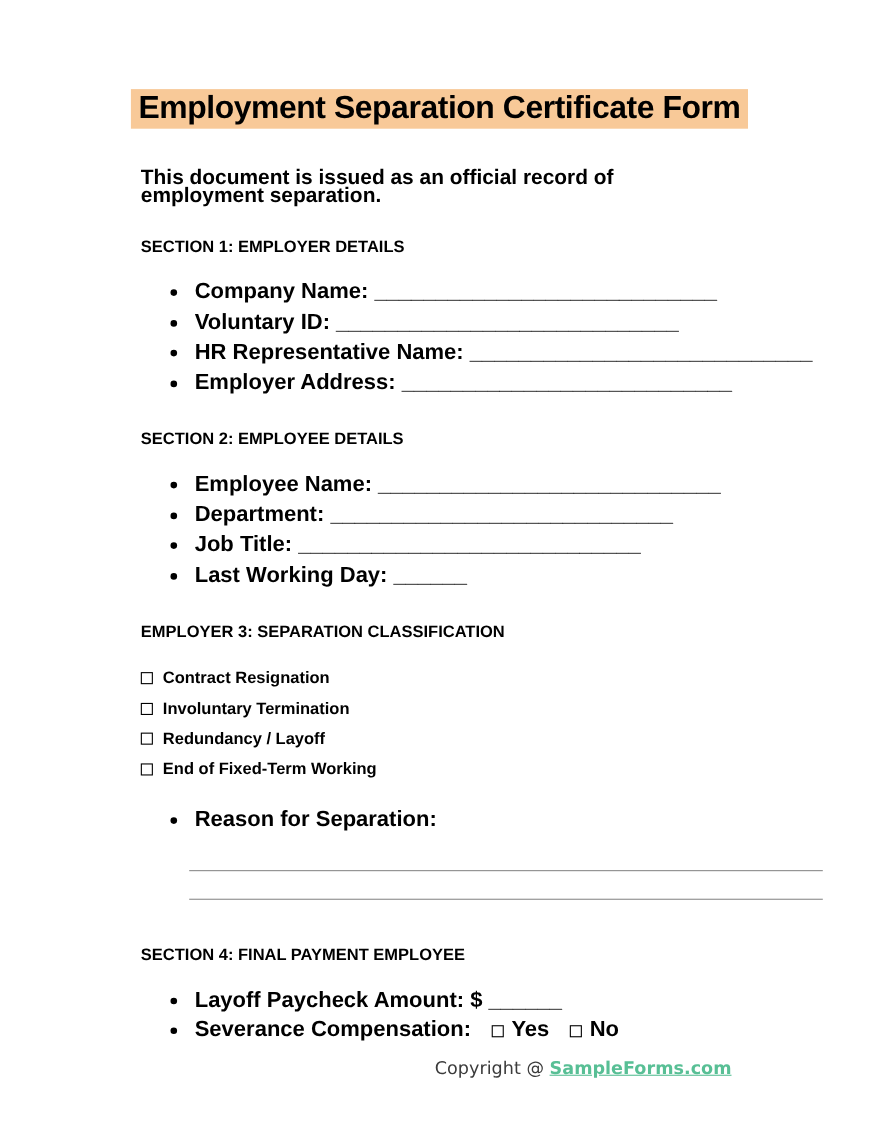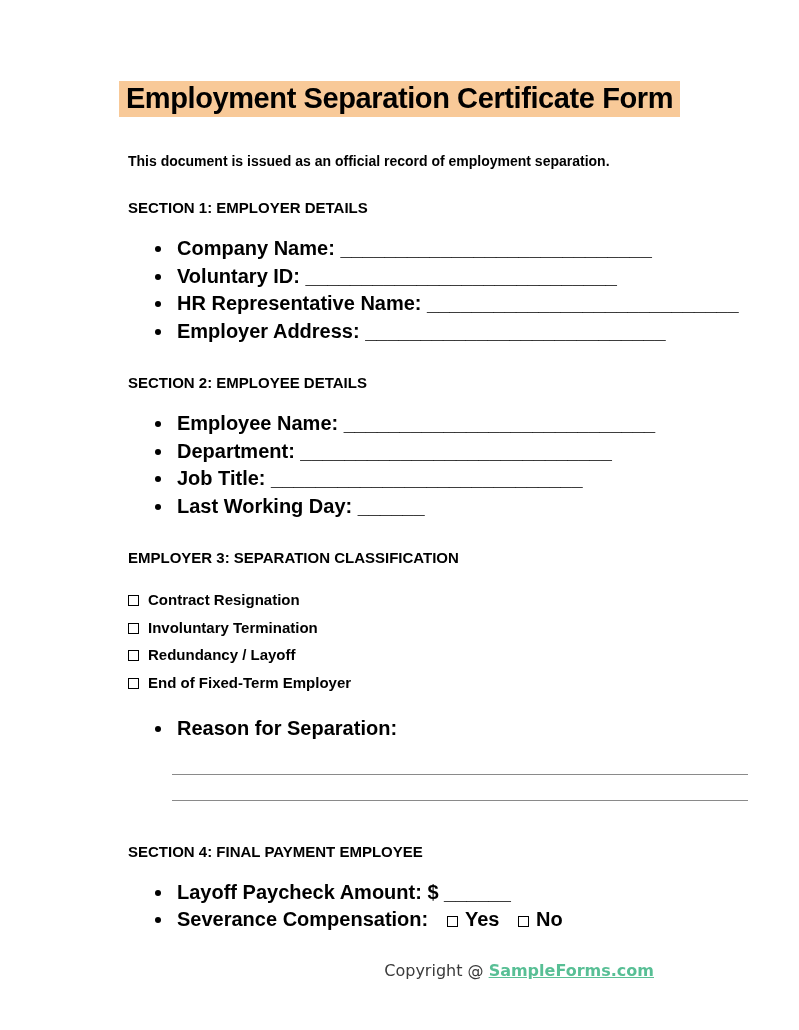--- a/index.html
+++ b/index.html
@@ -22,21 +22,21 @@
     display: inline-block;
     background: #f8c998;
     padding: 2px 7px 4px 7px;
     font-size: 29px;
     font-weight: bold;
     letter-spacing: -0.4px;
     line-height: 1.05;
   }
   .intro {
     margin: 36px 93px 0 86px;
-    font-size: 14px;
+    font-size: 19px;
     font-weight: bold;
     line-height: 17px;
   }
   .section-heading {
     margin: 29px 93px 0 86px;
     font-size: 15px;
     font-weight: bold;
     line-height: 17px;
   }
   .field-list {
@@ -82,21 +82,21 @@
   .checkbox-box.inline { margin-left: 2px; margin-right: 7px; }
   .reason-row { margin-top: 16px; }
   .reason-lines { margin: 6px 93px 0 130px; }
   .reason-line {
     height: 26px;
     border-bottom: 1px solid #8a8a8a;
     width: 576px;
   }
   .footer {
     position: absolute;
-    right: 103px;
+    right: 92px;
     top: 961px;
     font-family: "DejaVu Sans", sans-serif;
     font-size: 16px;
     color: #3b3b3b;
     white-space: nowrap;
   }
   .footer-link {
     font-weight: bold;
     color: #58bf95;
     text-decoration: underline;
@@ -167,21 +167,21 @@
     <div class="checkbox-row">
       <span class="checkbox-box"></span><span>Contract Resignation</span>
     </div>
     <div class="checkbox-row">
       <span class="checkbox-box"></span><span>Involuntary Termination</span>
     </div>
     <div class="checkbox-row">
       <span class="checkbox-box"></span><span>Redundancy / Layoff</span>
     </div>
     <div class="checkbox-row">
-      <span class="checkbox-box"></span><span>End of Fixed-Term Employer</span>
+      <span class="checkbox-box"></span><span>End of Fixed-Term Working</span>
     </div>
   </div>
   <ul class="field-list">
     <li class="field-row reason-row">
       <span class="bullet-dot"></span>
       <span class="field-label">Reason for Separation:</span>
     </li>
   </ul>
   <div class="reason-lines">
     <div class="reason-line"></div>

